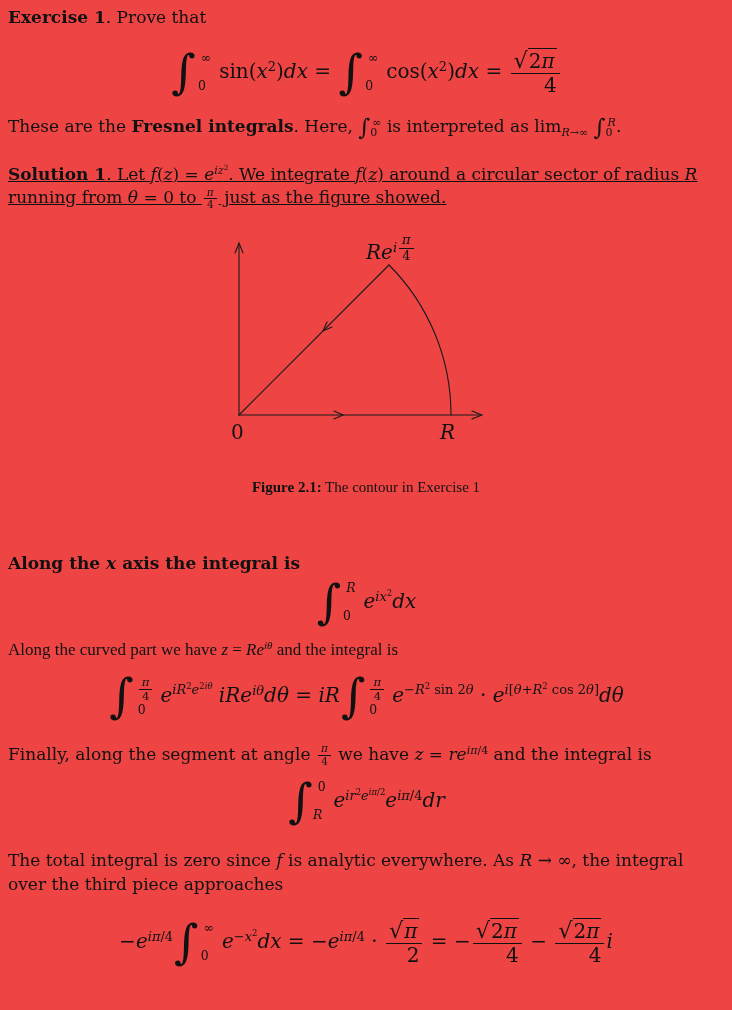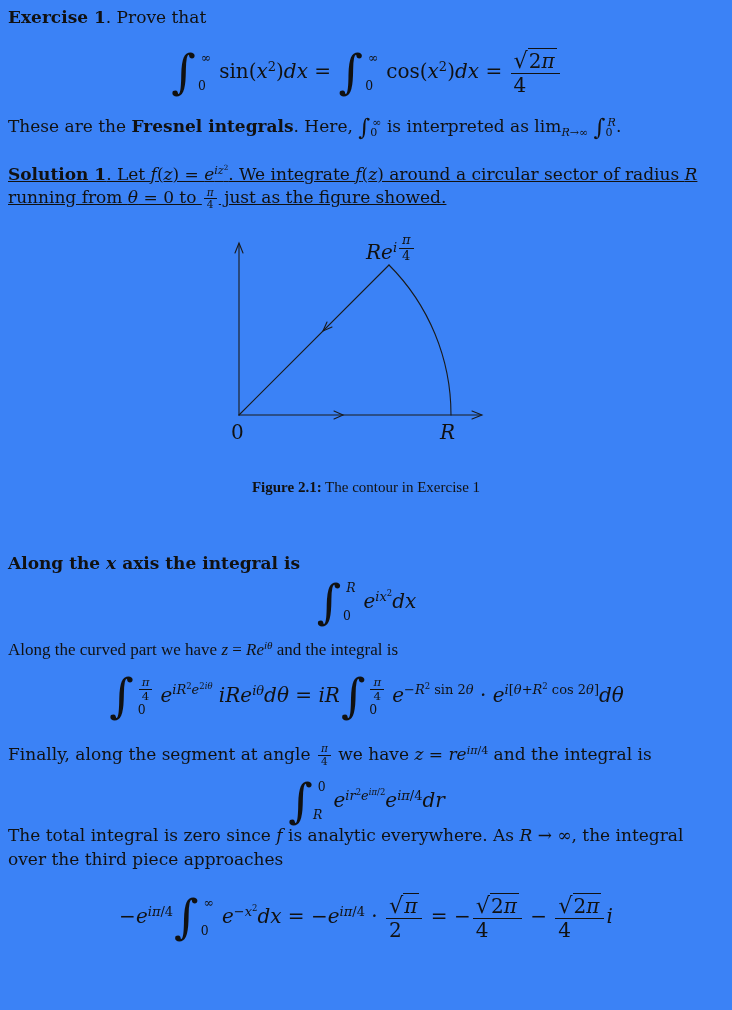--- a/index.html
+++ b/index.html
@@ -1,32 +1,32 @@
 <!DOCTYPE html>
 <html><head>
 <meta charset="utf-8">
 <style>
   html,body{margin:0;padding:0;background:#fff;}
   .page{
     width:732px;height:1010px;box-sizing:border-box;
-    padding:6px 8px 0 8px;background:#3b82f6;color:#111;
+    padding:6px 8px 0 8px;background:#ef4444;color:#111;
     font-family:"DejaVu Serif",serif;font-size:17px;line-height:1.3;
     overflow:hidden;position:relative;margin:0 auto;
   }
   .para{margin:0;}
   .display{text-align:center;font-size:20px;line-height:1.1;}
   
   .m-r{font-style:normal;}
   .m-b{font-weight:bold;font-style:normal;}
   .m-i{font-style:italic;}
   .m-op{font-size:1.35em;line-height:0;vertical-align:-0.15em;font-style:italic;}
   sup{font-size:0.65em;line-height:0;vertical-align:0.55em;}
   sub{font-size:0.65em;line-height:0;vertical-align:-0.35em;}
   sub + sup{margin-left:-0.45em;}
-  .mfrac{display:inline-flex;flex-direction:column;align-items:flex-start;
+  .mfrac{display:inline-flex;flex-direction:column;align-items:flex-end;
          vertical-align:middle;margin:0 2px;line-height:1.12;}
   .mfrac .num{padding:0 3px;border-bottom:1px solid currentColor;display:block;}
   .mfrac .den{padding:0 3px;display:block;}
   .para .mfrac{font-size:0.62em;}
   .msqrt{white-space:nowrap;}
   .msqrt .rsign{font-size:1.12em;}
   .msqrt .rad{border-top:1px solid currentColor;padding:0 2px 0 1px;}
   .mint{display:inline-flex;align-items:center;margin:0 3px 0 1px;vertical-align:middle;}
   .isign{font-size:2.35em;line-height:0.95;font-style:italic;}
   .ilim{display:inline-flex;flex-direction:column;justify-content:space-between;
@@ -46,21 +46,21 @@
   .lbl-origin{left:223px;top:182px;}
   .lbl-r{left:432px;top:182px;}
   .caption{margin-top:26px;text-align:center;
            font-family:Liberation Serif, serif;font-size:15px;}
   .b-alongx{margin-top:54px;font-weight:bold;}
   .b-xint{margin-top:6px;}
   .b-curved{margin-top:14px;font-family:Liberation Serif, serif;}
   .b-curvedint{margin-top:13px;}
   .b-finally{margin-top:25px;}
   .b-segint{margin-top:11px;}
-  .b-total{line-height:1.4;}
+  .b-total{margin-top:25px;line-height:1.4;}
   .b-final{margin-top:22px;}
 </style>
 </head>
 <body>
 
 <div class="page">
 
   <p class="para b-exercise"><span class="m-b">Exercise 1</span><span class="m-r">. Prove that</span></p>
 
   <div class="display b-fresnel"><span class="mint">

